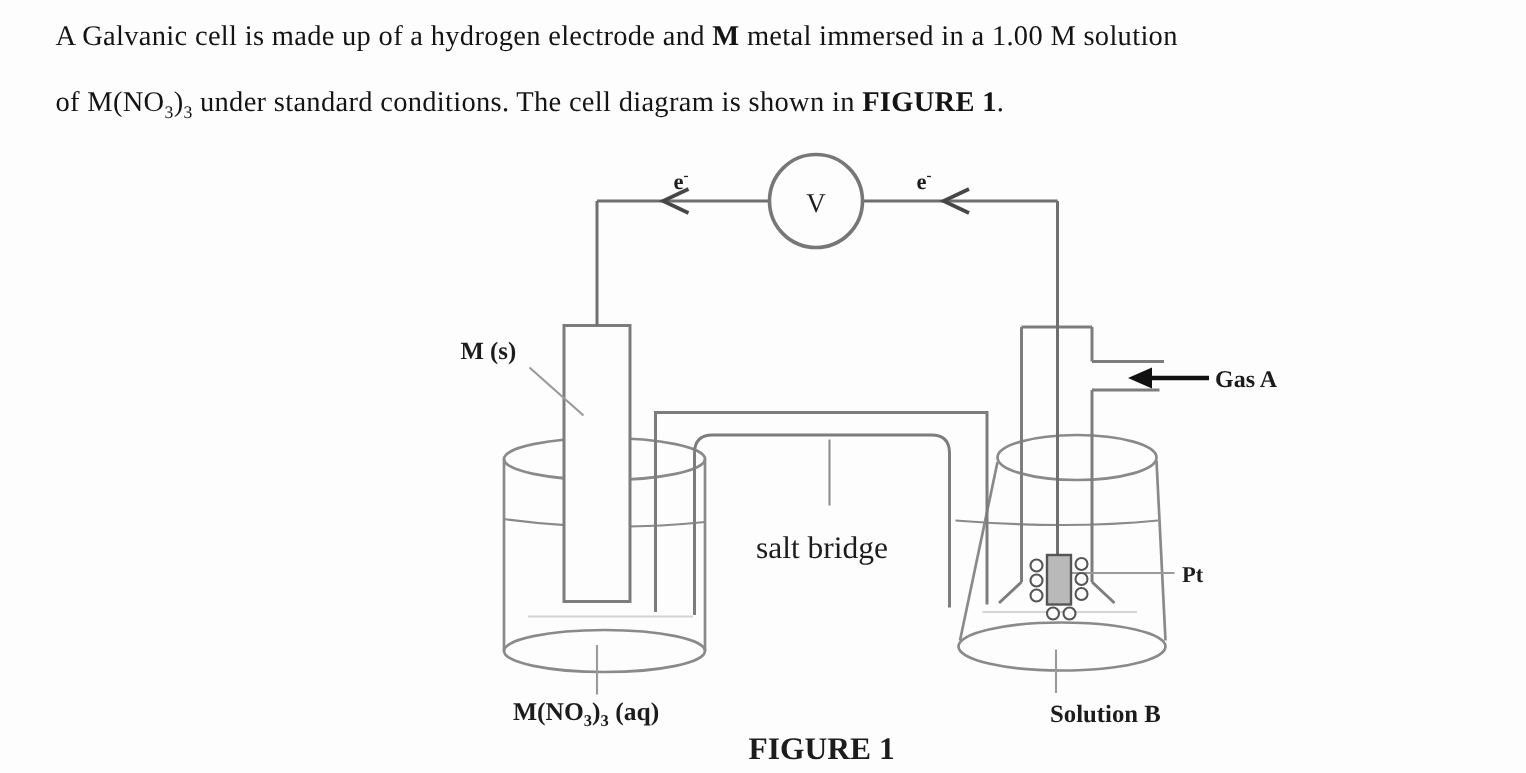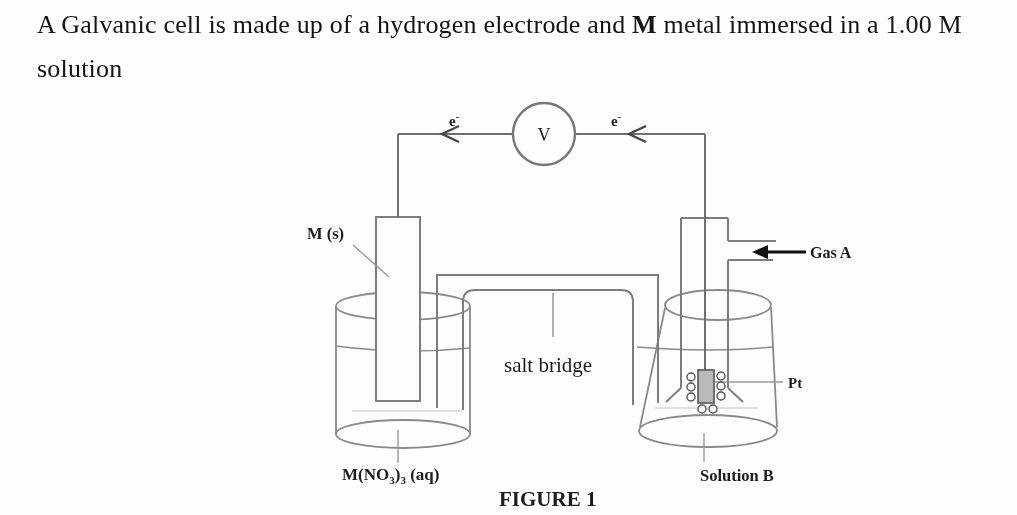--- a/index.html
+++ b/index.html
@@ -4,34 +4,35 @@
 <style>
   html,body{margin:0;padding:0;}
   body{
     width:1017px;height:515px;position:relative;overflow:hidden;
     background:#fdfdfd;
     font-family:"Liberation Serif","DejaVu Serif",serif;
     color:#1b1b1b;
   }
   .problem{
     position:absolute;left:37px;top:3px;width:960px;
-    font-size:26px;line-height:44px;letter-spacing:.2px;
+    font-size:19px;line-height:44px;letter-spacing:.2px;
     color:#141414;
   }
   .problem b{font-weight:bold;}
   .problem sub{font-size:.62em;}
   .stage{position:absolute;left:0;top:0;}
   svg text{font-family:"Liberation Serif","DejaVu Serif",serif;fill:#1c1c1c;}
   .lbl-b{font-weight:bold;}
 </style>
 </head>
 <body>
 
 <div class="problem">
   <span><span>A Galvanic cell is made up of a hydrogen electrode and </span><b>M</b><span> metal immersed in a 1.00 M solution</span></span><br>
+  <span><span>of M(NO</span><sub>3</sub><span>)</span><sub>3</sub><span> under standard conditions. The cell diagram is shown in </span><b>FIGURE 1</b><span>.</span></span>
 </div>
 
 <svg class="stage" width="1017" height="515" viewBox="0 0 1017 515">
 
   <g stroke="#8a8a8a" stroke-width="1.8" fill="none">
     <ellipse cx="403" cy="306" rx="67" ry="14"></ellipse>
     <line x1="336" y1="306" x2="336" y2="434"></line>
     <line x1="470" y1="306" x2="470" y2="434"></line>
     <ellipse cx="403" cy="434" rx="67" ry="14"></ellipse>
     <path d="M336,346 Q403,355 470,348" stroke-width="1.5"></path>

